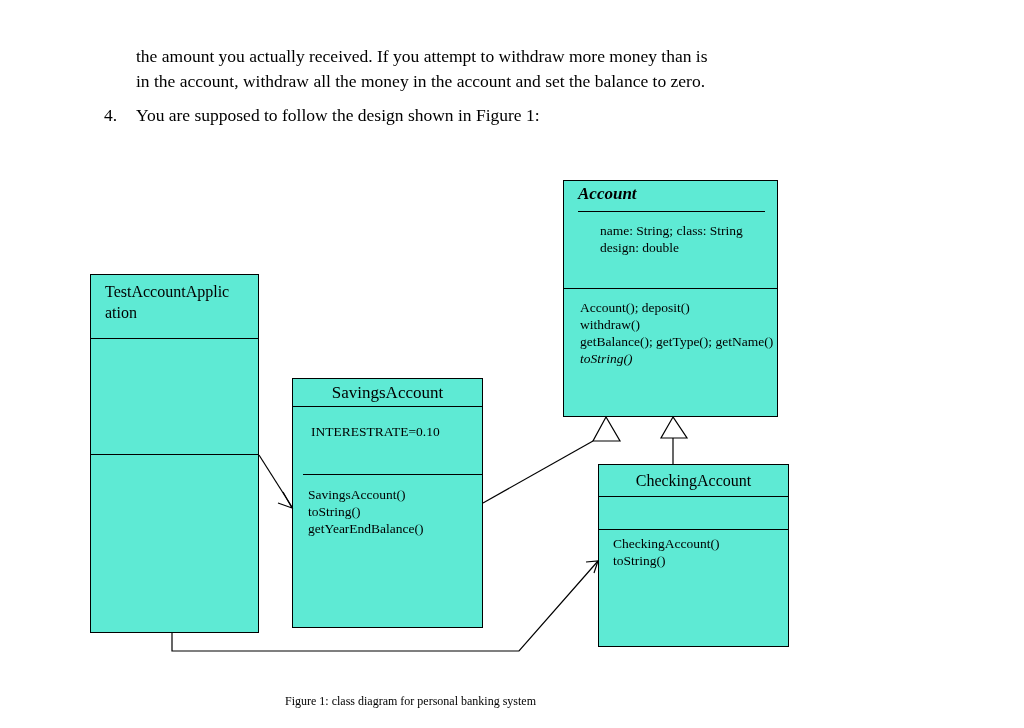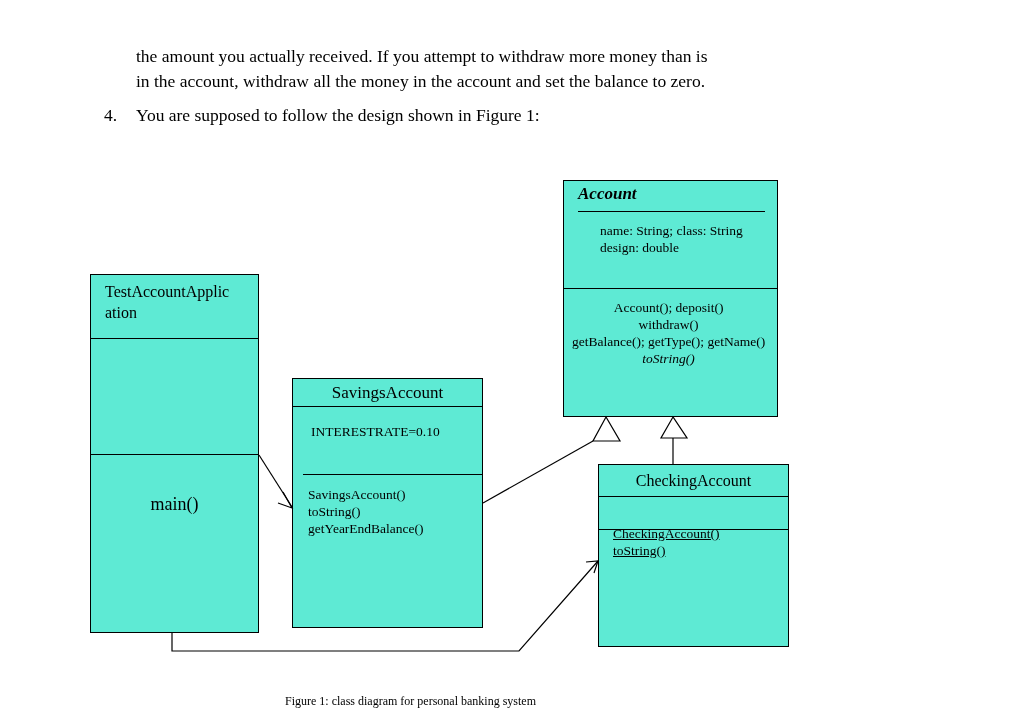--- a/index.html
+++ b/index.html
@@ -132,21 +132,21 @@
 <div id="diagram">
 
   <div class="uml-box" style="left:563px; top:180px; width:215px; height:237px;">
     <div class="uml-title abstract">Account</div>
     <div class="inner-line" style="left:14px; top:30px; width:187px;"></div>
     <div class="uml-compartment" style="padding-top:14px; padding-left:36px;">
       <div class="row">name: String; class: String</div>
       <div class="row">design: double</div>
     </div>
     <div class="inner-line" style="left:0px; top:107px; width:213px;"></div>
-    <div class="uml-compartment" style="position:absolute; top:112px; left:0; padding-left:8px;text-align:center;">
+    <div class="uml-compartment" style="position:absolute; top:112px; left:8px; padding-left:8px;">
       <div class="row">Account(); deposit()</div>
       <div class="row">withdraw()</div>
       <div class="row">getBalance(); getType(); getName()</div>
       <div class="row italic">toString()</div>
     </div>
   </div>
 
   <div class="uml-box" style="left:292px; top:378px; width:191px; height:250px;">
     <div class="uml-title" style="padding-top:5px;">SavingsAccount</div>
     <div class="inner-line" style="left:0px; top:27px; width:189px;"></div>
@@ -159,35 +159,34 @@
       <div class="row">toString()</div>
       <div class="row">getYearEndBalance()</div>
     </div>
   </div>
 
   <div class="uml-box" style="left:598px; top:464px; width:191px; height:183px;">
     <div class="uml-title" style="padding-top:7px; font-size:16px;">CheckingAccount</div>
     <div class="inner-line" style="left:0px; top:31px; width:189px;"></div>
     <div class="uml-compartment empty" style="height:32px;"></div>
     <div class="inner-line" style="left:0px; top:64px; width:189px;"></div>
-    <div class="uml-compartment" style="position:absolute; top:54px; left:0; padding-left:14px;text-decoration:underline;">
+    <div class="uml-compartment" style="position:absolute; top:64px; left:0; padding-left:14px;">
       <div class="row">CheckingAccount()</div>
       <div class="row">toString()</div>
     </div>
   </div>
 
   <div class="uml-box" style="left:90px; top:274px; width:169px; height:359px;">
     <div class="uml-title left-align" style="font-size:16px; font-style:normal; font-weight:normal; padding-top:6px; line-height:21px;">
       <div>TestAccountApplic</div>
       <div>ation</div>
     </div>
     <div class="inner-line" style="left:0px; top:63px; width:167px;"></div>
     <div class="uml-compartment empty" style="height:114px;"></div>
     <div class="inner-line" style="left:0px; top:179px; width:167px;"></div>
-    <div class="main-method">main()</div>
   </div>
 
   <svg class="overlay" viewBox="0 0 1024 728">
      Account generalization --&gt;
     <g>
       <polygon points="606,417 593,441 620,441" fill="#ffffff" stroke="#000000" stroke-width="1.2"></polygon>
       <line x1="593" y1="441" x2="483" y2="503" stroke="#000000" stroke-width="1.2"></line>
     </g>
 
      Account generalization --&gt;

